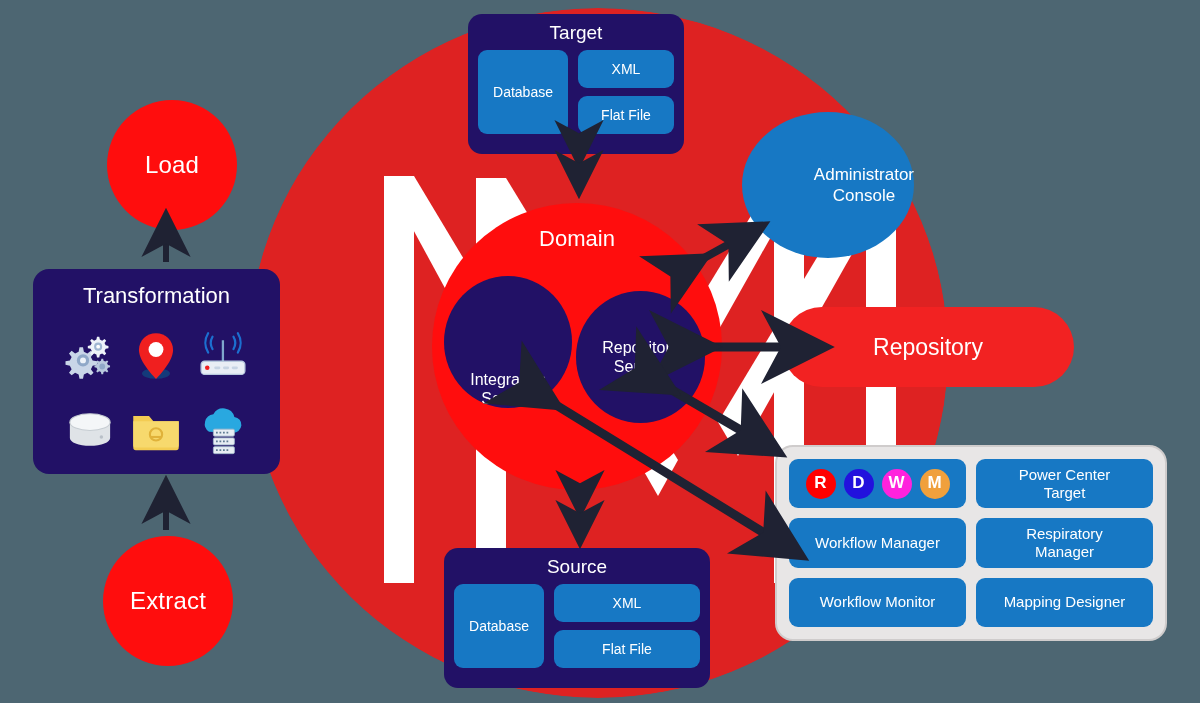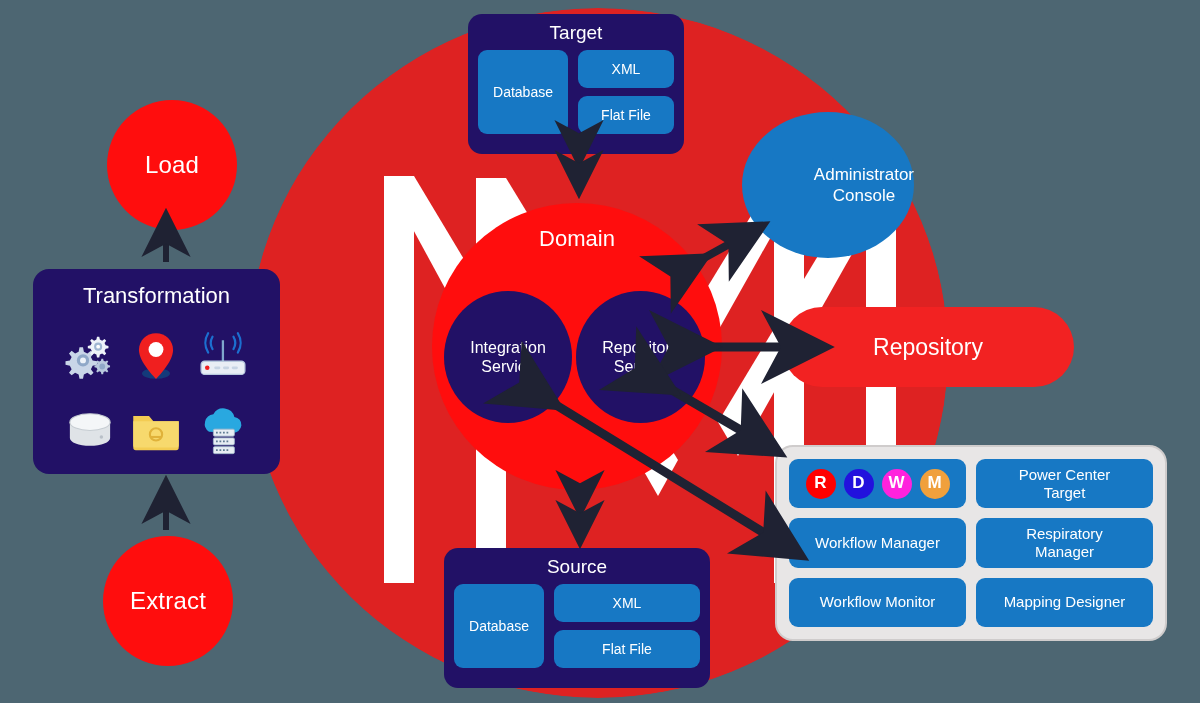--- a/index.html
+++ b/index.html
@@ -121,21 +121,21 @@
   }
   .service-circle {
     position: absolute;
     border-radius: 50%;
     background: #221166;
     display: flex; align-items: center; justify-content: center;
   }
   .service-circle span {
     color: #fff; font-size: 16px; text-align: center; line-height: 1.2;
   }
-  #integration-service { left: 444px; top: 291px; width: 128px; height: 132px; }
+  #integration-service { left: 444px; top: 276px; width: 128px; height: 132px; align-items: flex-end; }
   #repository-service  { left: 576px; top: 291px; width: 129px; height: 132px; }
 
   
   #admin-console {
     position: absolute;
     left: 742px; top: 112px;
     width: 172px; height: 146px;
     border-radius: 50%;
     background: #1778c4;
     display: flex; align-items: center; justify-content: flex-end;

